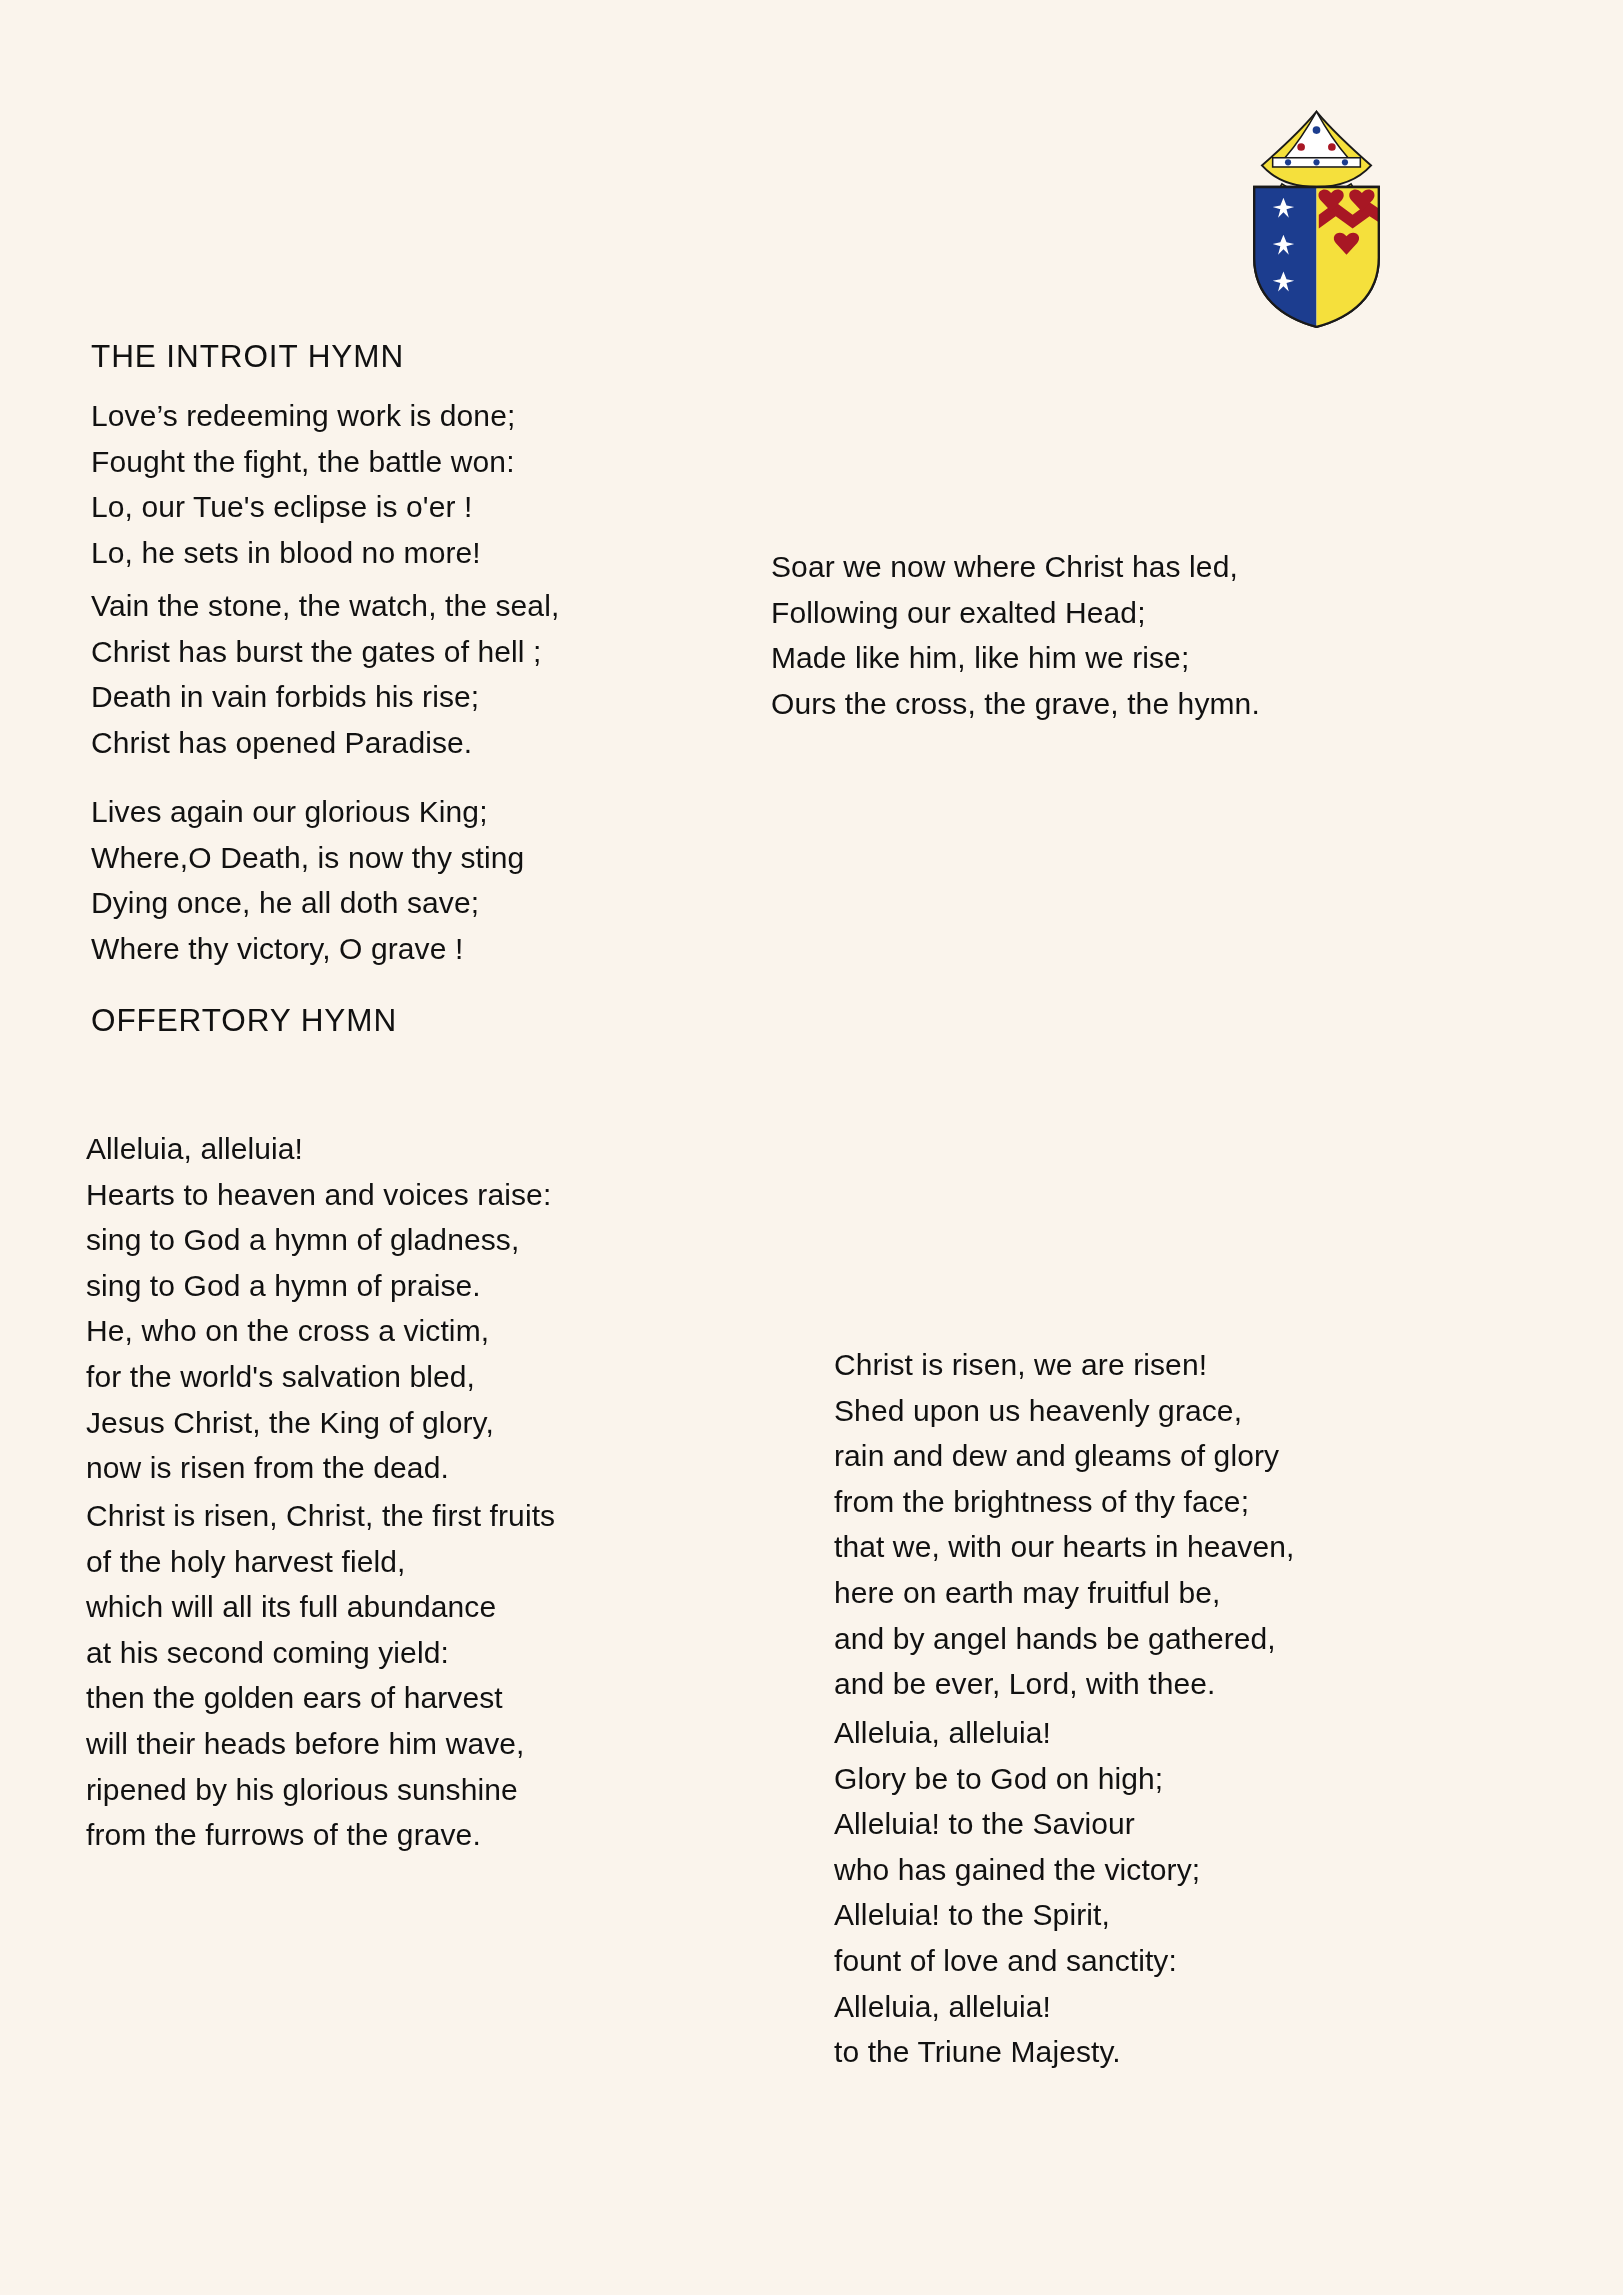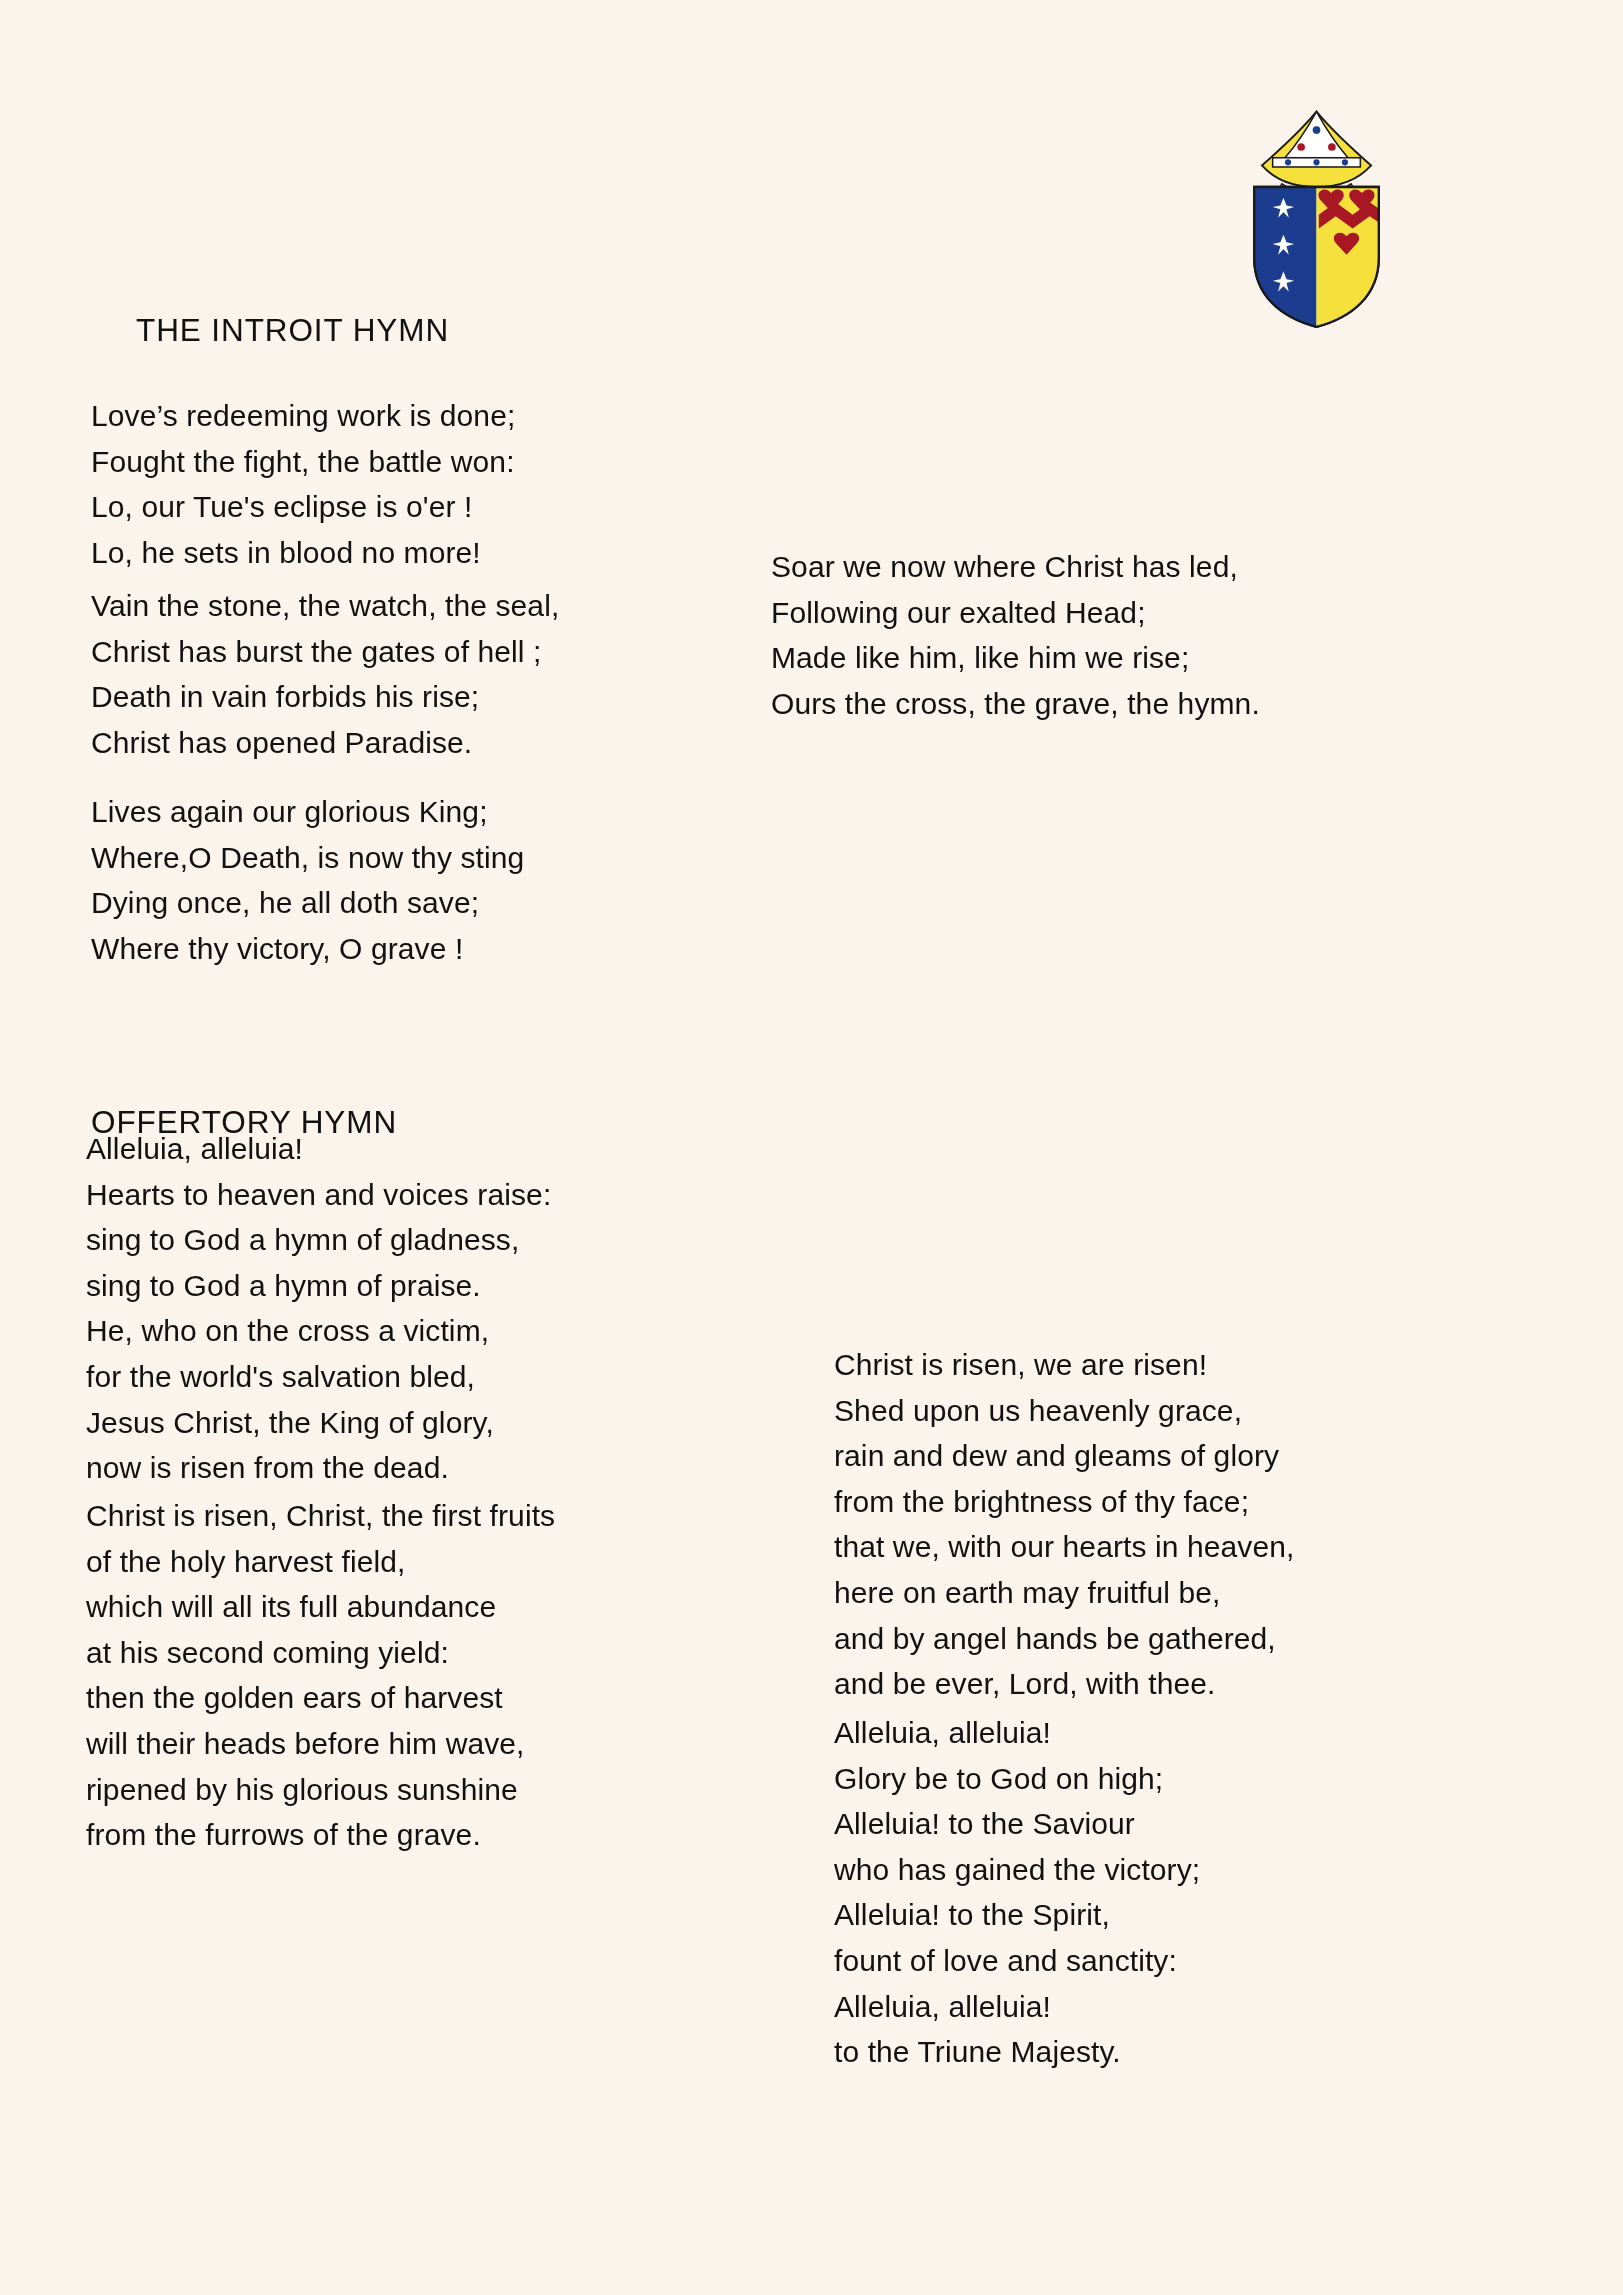--- a/index.html
+++ b/index.html
@@ -114,41 +114,41 @@
             <path d="M72 118 l 4 10 l 10 2 l -10 3 l 3 11 l -7 -7 l -7 7 l 3 -11 l -10 -3 l 10 -2 z"></path>
             <path d="M72 166 l 4 10 l 10 2 l -10 3 l 3 11 l -7 -7 l -7 7 l 3 -11 l -10 -3 l 10 -2 z"></path>
             <path d="M72 214 l 4 10 l 10 2 l -10 3 l 3 11 l -7 -7 l -7 7 l 3 -11 l -10 -3 l 10 -2 z"></path>
           </g>
         </g>
         <path d="M34 104 L 196 104 L 196 196 C 196 246, 160 274, 115 286 C 70 274, 34 246, 34 196 Z" fill="none" stroke="#1a1a1a" stroke-width="3"></path>
       </g>
     </svg>
   </div>
 
-  <div class="section-heading" style="left:91px; top:312px;margin-left:45px;">THE INTROIT HYMN</div>
+  <div class="section-heading" style="left:91px; top:338px;">THE INTROIT HYMN</div>
 
   <div class="verse" style="left:91px; top:393px; width:676px;">Love’s redeeming work is done;
 Fought the fight, the battle won:
 Lo, our Tue's eclipse is o'er !
 Lo, he sets in blood no more!</div>
   <div class="verse" style="left:91px; top:583px; width:676px;">Vain the stone, the watch, the seal,
 Christ has burst the gates of hell ;
 Death in vain forbids his rise;
 Christ has opened Paradise.</div>
   <div class="verse" style="left:91px; top:789px; width:676px;">Lives again our glorious King;
 Where,O Death, is now thy sting
 Dying once, he all doth save;
 Where thy victory, O grave !</div>
 
   <div class="verse" style="left:771px; top:544px; width:691px;">Soar we now where Christ has led,
 Following our exalted Head;
 Made like him, like him we rise;
 Ours the cross, the grave, the hymn.</div>
 
-  <div class="section-heading" style="left:91px; top:1104px;">OFFERTORY HYMN</div>
+  <div class="section-heading" style="left:91px; top:1002px;">OFFERTORY HYMN</div>
 
   <div class="verse" style="left:86px; top:1126px; width:691px;">Alleluia, alleluia!
 Hearts to heaven and voices raise:
 sing to God a hymn of gladness,
 sing to God a hymn of praise.
 He, who on the cross a victim,
 for the world's salvation bled,
 Jesus Christ, the King of glory,
 now is risen from the dead.</div>
   <div class="verse" style="left:834px; top:1342px; width:706px;">Christ is risen, we are risen!

